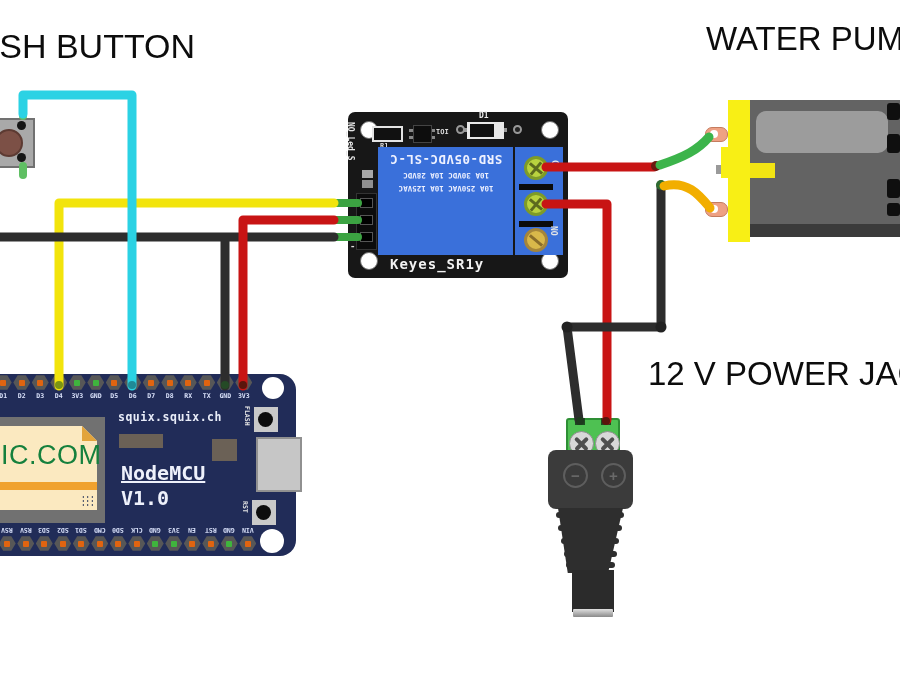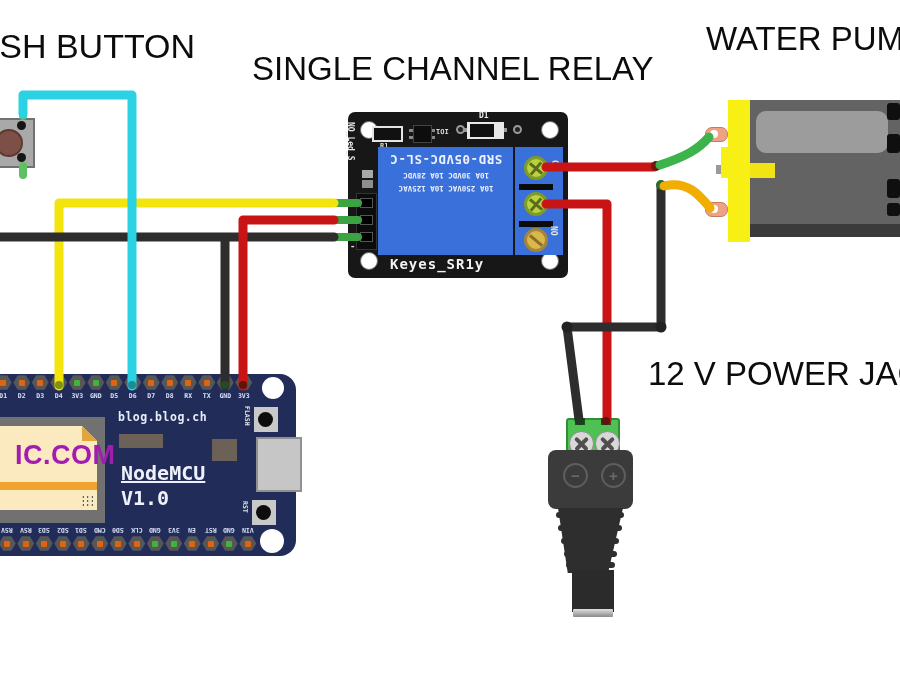--- a/index.html
+++ b/index.html
@@ -42,42 +42,41 @@
           color:#6a6a6a;font-size:15px;font-weight:bold;display:flex;align-items:center;justify-content:center;}
   .relaytxt{position:absolute;transform:rotate(180deg);text-align:center;color:#eef1ff;
             font-family:"DejaVu Sans Mono",monospace;font-weight:bold;}
 </style>
 </head>
 <body>
 
 <div class="stage">
 
   <div class="title" style="left:-48px;top:27px;">PUSH BUTTON</div>
-  <div class="title" style="left:252px;top:50px;font-size:33px;">SINGLE CHANNEL RELAY</div>
   <div class="title" style="left:706px;top:20px;font-size:33px;">WATER PUMP</div>
   <div class="title" style="left:648px;top:355px;font-size:33px;">12 V POWER JACK</div>
 
   <div class="comp">
     <div class="abs" style="left:-24px;top:118px;width:55px;height:46px;background:#a9a9a9;border:2px solid #717171;"></div>
     <div class="abs" style="left:-5px;top:129px;width:24px;height:24px;border-radius:50%;background:#7c5046;border:2px solid #5c3a32;"></div>
     <div class="abs" style="left:17px;top:121px;width:9px;height:9px;background:#151515;border-radius:50%;"></div>
     <div class="abs" style="left:17px;top:153px;width:9px;height:9px;background:#151515;border-radius:50%;"></div>
   </div>
 
   <div class="comp">
     <div class="abs board" style="left:-40px;top:374px;width:336px;height:182px;"></div>
 
     <div class="abs" style="left:-40px;top:417px;width:145px;height:106px;background:#717171;"></div>
     <div class="abs" style="left:-40px;top:426px;width:137px;height:84px;background:#fbe9c0;clip-path:polygon(0 0,calc(100% - 15px) 0,100% 15px,100% 100%,0 100%);"></div>
     <div class="abs" style="left:82px;top:426px;width:15px;height:15px;background:#e2a43c;clip-path:polygon(0 0,100% 100%,0 100%);"></div>
     <div class="abs" style="left:-40px;top:482px;width:137px;height:8px;background:#f0a22e;"></div>
     <div class="abs" style="left:81px;top:495px;width:14px;height:12px;background-image:radial-gradient(#1b2b52 30%,transparent 32%);background-size:4.5px 4px;"></div>
-    <div class="abs" style="left:15px;top:440px;font-size:27px;font-weight:bold;color:#a21caf;letter-spacing:0.5px;">IC.COM</div>
-
-    <div class="abs mono" style="left:118px;top:410px;font-size:11.5px;font-weight:bold;color:#e8ecf8;letter-spacing:0.5px;">blog.blog.ch</div>
+    <div class="abs" style="left:1px;top:440px;font-size:27px;font-weight:normal;color:#15803d;letter-spacing:0.5px;">IC.COM</div>
+
+    <div class="abs mono" style="left:118px;top:410px;font-size:11.5px;font-weight:bold;color:#e8ecf8;letter-spacing:0.5px;">squix.squix.ch</div>
     <div class="abs" style="left:119px;top:434px;width:44px;height:14px;background:#6b6156;"></div>
     <div class="abs" style="left:212px;top:439px;width:25px;height:22px;background:#6b6156;"></div>
     <div class="abs mono" style="left:121px;top:461px;font-size:20px;font-weight:bold;color:#eef1fb;text-decoration:underline;">NodeMCU</div>
     <div class="abs mono" style="left:121px;top:486px;font-size:20px;font-weight:bold;color:#eef1fb;">V1.0</div>
 
     <div class="abs hole" style="left:262px;top:377px;width:22px;height:22px;"></div>
     <div class="abs hole" style="left:260px;top:529px;width:24px;height:24px;"></div>
 
     <div class="abs vtext" style="left:243px;top:406px;font-size:6.5px;">FLASH</div>
     <div class="abs btnsq" style="left:254px;top:407px;width:24px;height:25px;">

